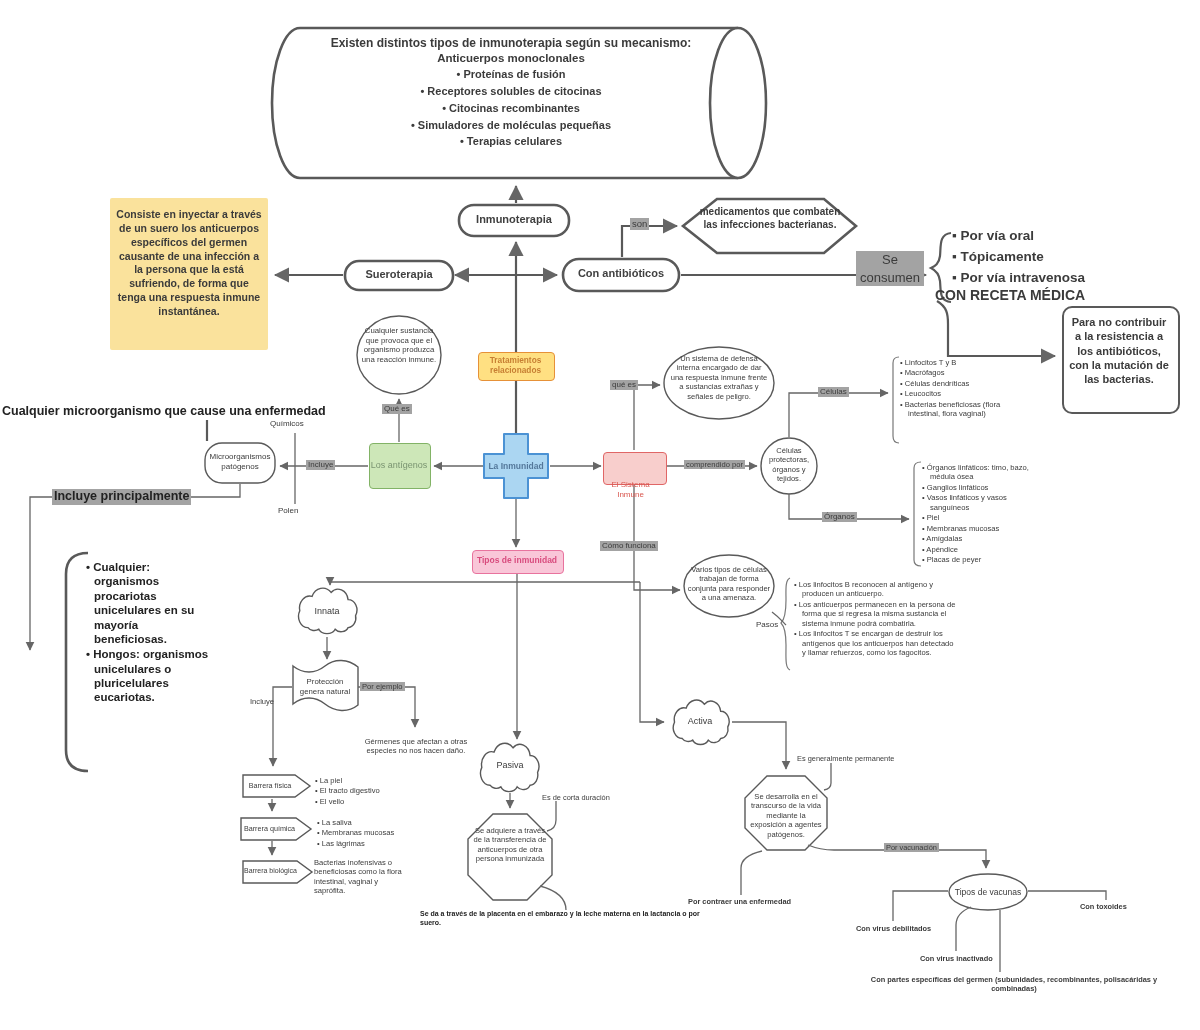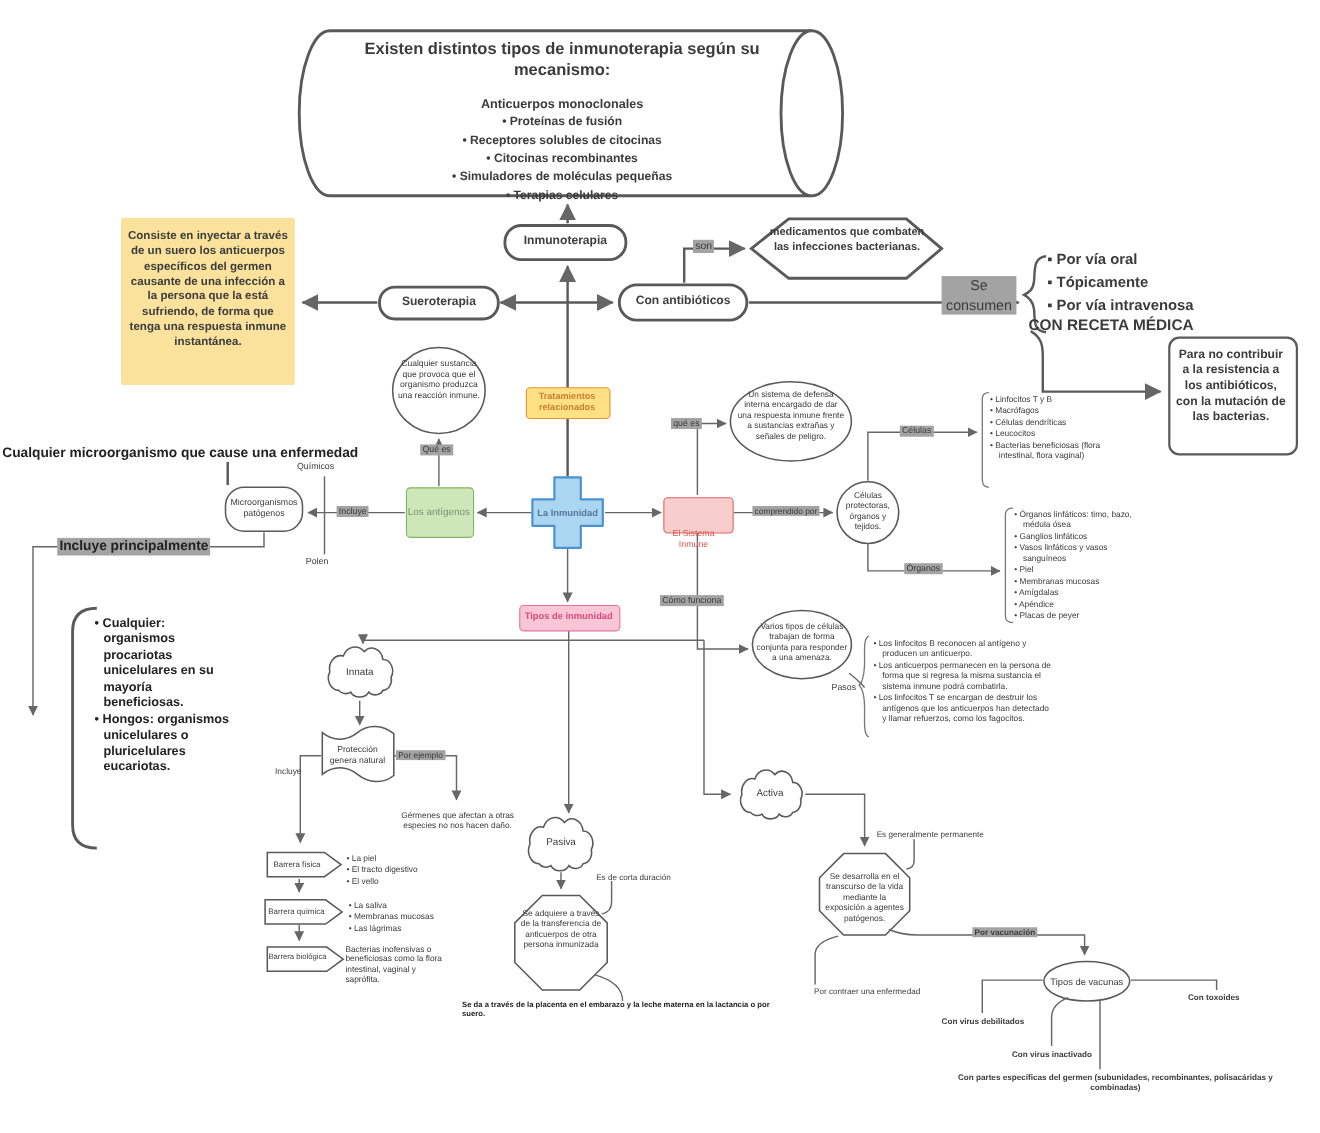--- a/index.html
+++ b/index.html
@@ -125,21 +125,21 @@
 </svg>
 
 <div class="box" style="left:110px;top:198px;width:158px;height:152px;background:#FAE29C;border-radius:2px"></div>
 <div class="box" style="left:478px;top:352px;width:75px;height:27px;background:#FFE082;border:1.4px solid #E69138"></div>
 <div class="box" style="left:369px;top:443px;width:60px;height:44px;background:#CDE7B8;border:1.4px solid #82B366"></div>
 <div class="box" style="left:603px;top:452px;width:62px;height:31px;background:#F8CECC;border:1.4px solid #E06666"></div>
 <div class="box" style="left:472px;top:550px;width:90px;height:22px;background:#F9C6D8;border:1.4px solid #E8739E"></div>
 <div class="box" style="left:1062px;top:306px;width:114px;height:104px;background:#fff;border:2.4px solid #595959;border-radius:10px"></div>
 
 <div class="t c" style="left:292px;top:36px;width:438px">
-  <div class="b" style="font-size:15px;margin-bottom:14px">Existen distintos tipos de inmunoterapia según su mecanismo:</div>
+  <div class="b" style="font-size:12px;margin-bottom:0">Existen distintos tipos de inmunoterapia según su mecanismo:</div>
   <div class="b" style="font-size:11.5px;margin-bottom:3px">Anticuerpos monoclonales</div>
   <ul class="ul-c b" style="font-size:11px">
       <li>Proteínas de fusión</li>
       <li>Receptores solubles de citocinas</li>
       <li>Citocinas recombinantes</li>
       <li>Simuladores de moléculas pequeñas</li>
       <li>Terapias celulares</li>
     </ul>
 </div>
 
@@ -231,19 +231,19 @@
 <div class="t" style="left:314px;top:858px;width:92px;font-size:7.6px">Bacterias inofensivas o beneficiosas como la flora intestinal, vaginal y saprófita.</div>
 
 <div class="t c" style="left:488px;top:760px;width:44px;font-size:9px">Pasiva</div>
 <div class="t" style="left:542px;top:793px;font-size:7.4px">Es de corta duración</div>
 <div class="t c" style="left:473px;top:826px;width:74px;font-size:7.6px">Se adquiere a través de la transferencia de anticuerpos de otra persona inmunizada</div>
 <div class="t b" style="left:420px;top:910px;width:300px;font-size:7px;color:#222">Se da a través de la placenta en el embarazo y la leche materna en la lactancia o por suero.</div>
 
 <div class="t c" style="left:678px;top:716px;width:44px;font-size:9px">Activa</div>
 <div class="t" style="left:797px;top:754px;font-size:7.4px">Es generalmente permanente</div>
 <div class="t c" style="left:748px;top:792px;width:76px;font-size:7.6px">Se desarrolla en el transcurso de la vida mediante la exposición a agentes patógenos.</div>
-<div class="t bg" style="left:884px;top:843px;font-size:7.4px;font-weight:700">Por vacunación</div>
-<div class="t" style="left:740px;top:897px;width:120px;font-size:7.4px;font-weight:400">Por contraer una enfermedad</div>
+<div class="t bg" style="left:884px;top:843px;font-size:7.4px;font-weight:400">Por vacunación</div>
+<div class="t" style="left:688px;top:897px;width:120px;font-size:7.4px;font-weight:700">Por contraer una enfermedad</div>
 <div class="t c" style="left:951px;top:887px;width:74px;font-size:8.5px">Tipos de vacunas</div>
 <div class="t b" style="left:1080px;top:902px;width:60px;font-size:7.4px">Con toxoides</div>
 <div class="t b" style="left:856px;top:924px;width:80px;font-size:7.4px">Con virus debilitados</div>
 <div class="t b" style="left:920px;top:954px;width:80px;font-size:7.4px">Con virus inactivado</div>
 <div class="t b c" style="left:856px;top:975px;width:316px;font-size:7.4px">Con partes específicas del germen (subunidades, recombinantes, polisacáridas y combinadas)</div>
 
 </body></html>

